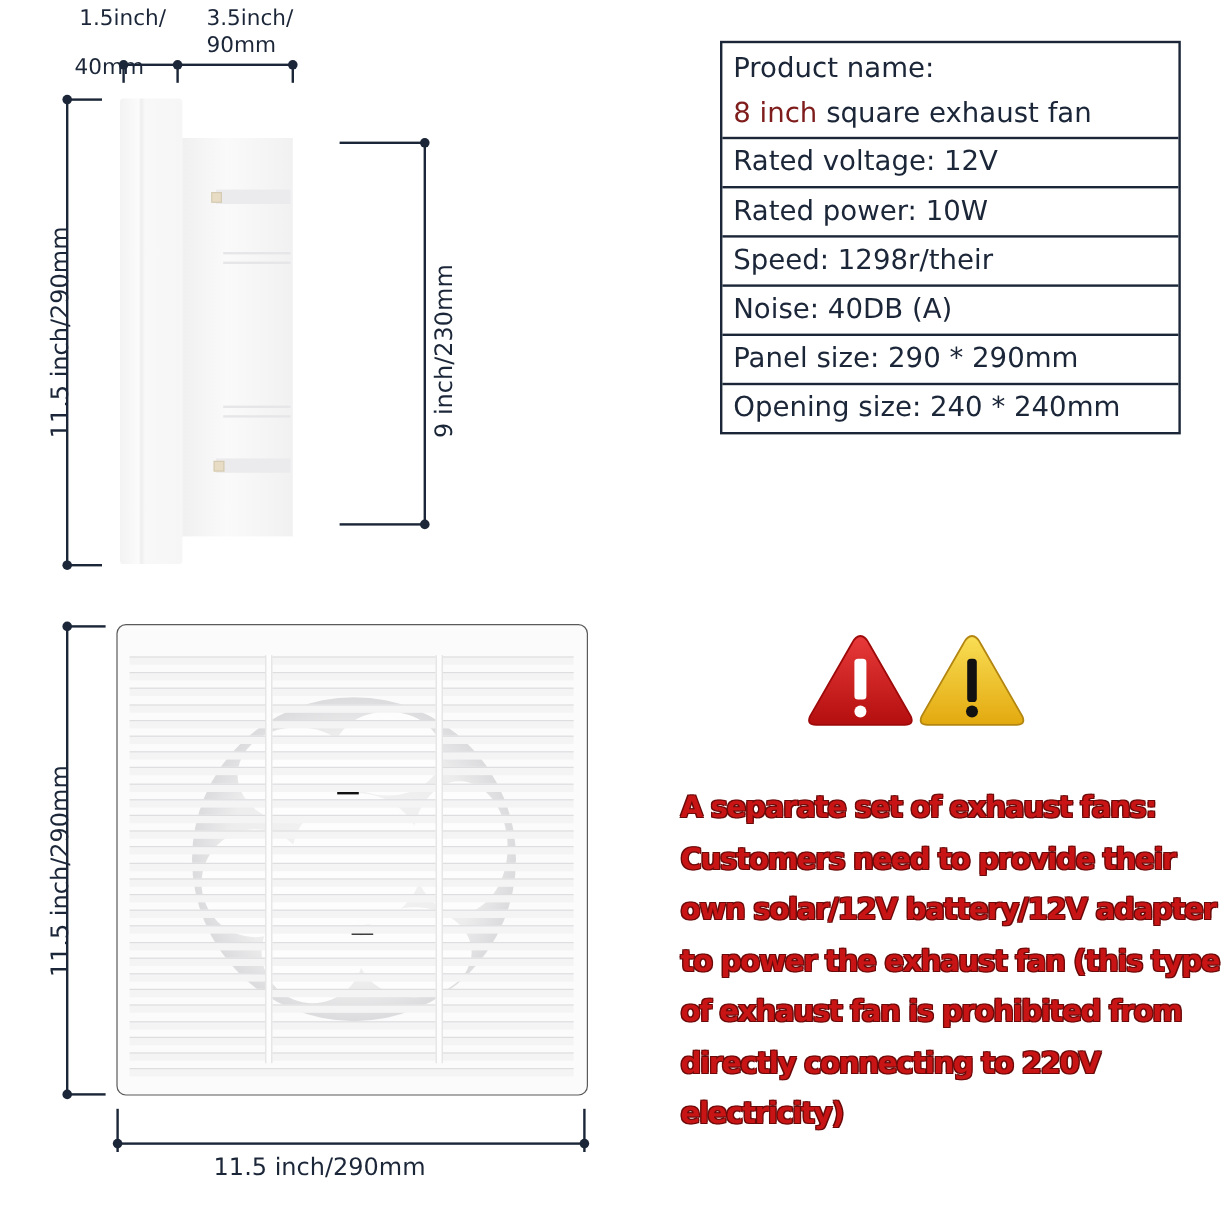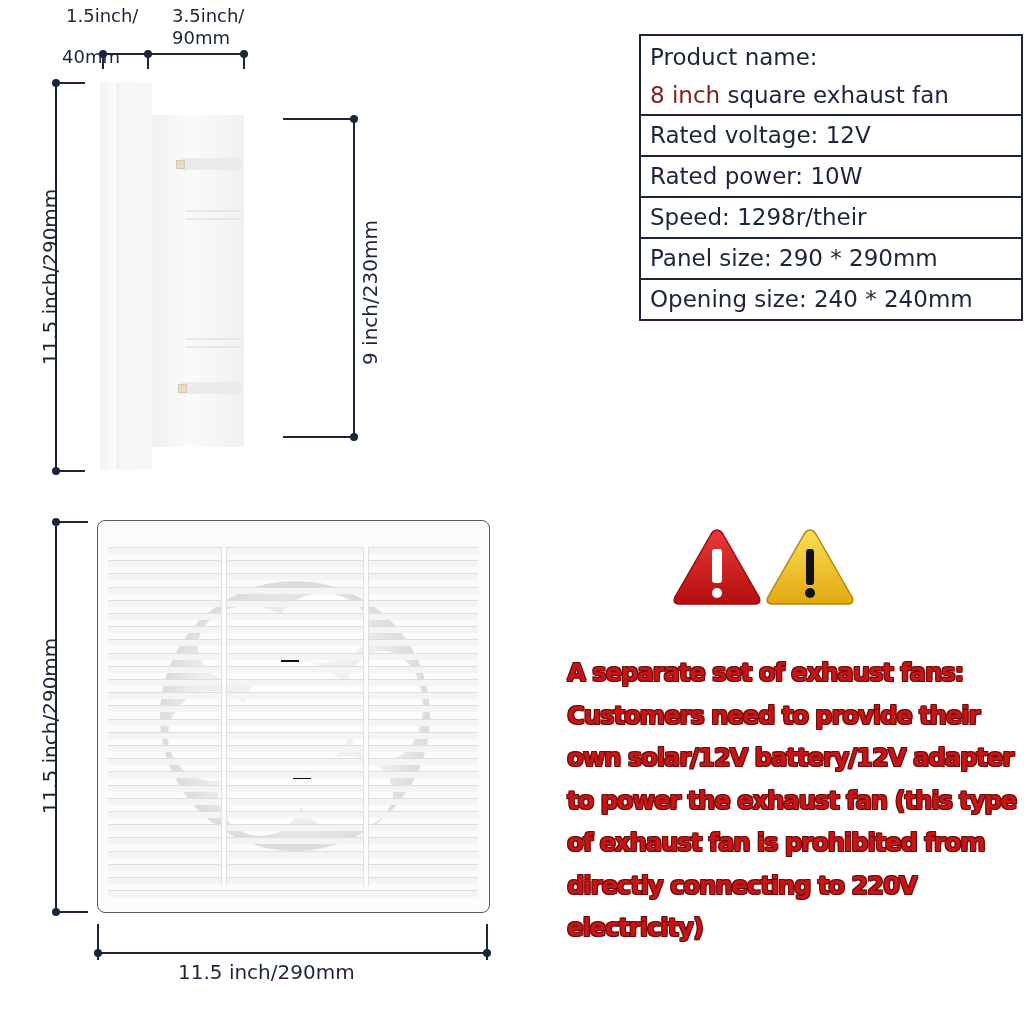--- a/index.html
+++ b/index.html
@@ -4,21 +4,21 @@
 <style>
   html,body{margin:0;padding:0;background:#ffffff;}
   body{width:1024px;height:1024px;position:relative;overflow:hidden;font-family:"DejaVu Sans","Liberation Sans",sans-serif;color:#1a2535;}
   .abs{position:absolute;}
   .line-h{position:absolute;height:2px;background:#1b2638;}
   .line-v{position:absolute;width:2px;background:#1b2638;}
   .dot{position:absolute;width:8px;height:8px;border-radius:50%;background:#1b2638;}
   .dimtxt{position:absolute;font-size:18px;color:#1b2638;white-space:nowrap;line-height:20px;}
   .vtxt{position:absolute;font-size:20px;color:#1b2638;white-space:nowrap;transform:rotate(-90deg);transform-origin:center center;}
   
-  .spec{position:absolute;left:600px;top:34px;width:380px;border:2px solid #1b2638;margin-left:39px;}
+  .spec{position:absolute;left:600px;top:34px;width:380px;border:2px solid #1b2638;}
   .spec .row{border-top:2px solid #1b2638;font-size:23px;line-height:39px;padding-left:9px;color:#1b2638;white-space:nowrap;}
   .spec .row:first-child{border-top:none;line-height:38px;padding-top:2px;}
   .spec .red{color:#7f1d1d;}
   
   .warn{position:absolute;left:567px;top:636px;width:470px;font-family:"DejaVu Sans",sans-serif;font-weight:bold;font-size:24.5px;line-height:42.5px;color:#c81414;letter-spacing:-1.2px;
     text-shadow:-1px -1px 0 #6a0a0a,1px -1px 0 #6a0a0a,-1px 1px 0 #6a0a0a,1px 1px 0 #6a0a0a;margin-top:16px;}
   .warn div{white-space:nowrap;}
   
   .side-front{position:absolute;left:100px;top:82px;width:52px;height:388px;background:linear-gradient(90deg,#f3f3f4 0%,#fbfbfb 30%,#eeeeef 34%,#f8f8f8 40%,#f6f6f7 100%);border-radius:3px;}
   .side-body{position:absolute;left:152px;top:115px;width:92px;height:332px;background:linear-gradient(90deg,#f0f0f1,#fafafa 40%,#f1f1f2);}
@@ -82,20 +82,21 @@
 </div>
 
 <div class="spec">
   <div class="row">
     <div>Product name:</div>
     <div><span class="red">8 inch</span><span style="white-space:pre;"> square exhaust fan</span></div>
   </div>
   <div class="row">Rated voltage: 12V</div>
   <div class="row">Rated power: 10W</div>
   <div class="row">Speed: 1298r/their</div>
+  <div class="row">Noise: 40DB (A)</div>
   <div class="row">Panel size: 290 * 290mm</div>
   <div class="row">Opening size: 240 * 240mm</div>
 </div>
 
 <div>
   <div class="line-v" style="left:55px;top:522px;height:390px;"></div>
   <div class="line-h" style="left:55px;top:521px;width:33px;"></div>
   <div class="line-h" style="left:55px;top:911px;width:33px;"></div>
   <div class="dot" style="left:52px;top:518px;"></div>
   <div class="dot" style="left:52px;top:908px;"></div>

